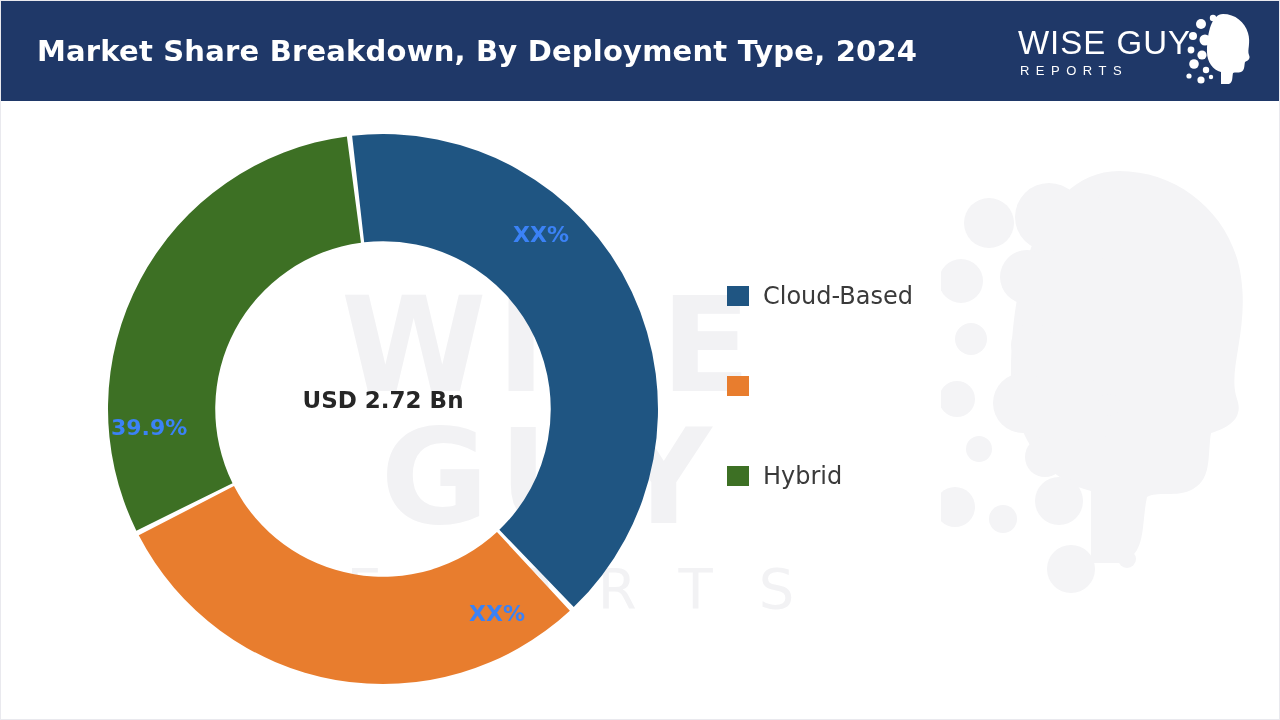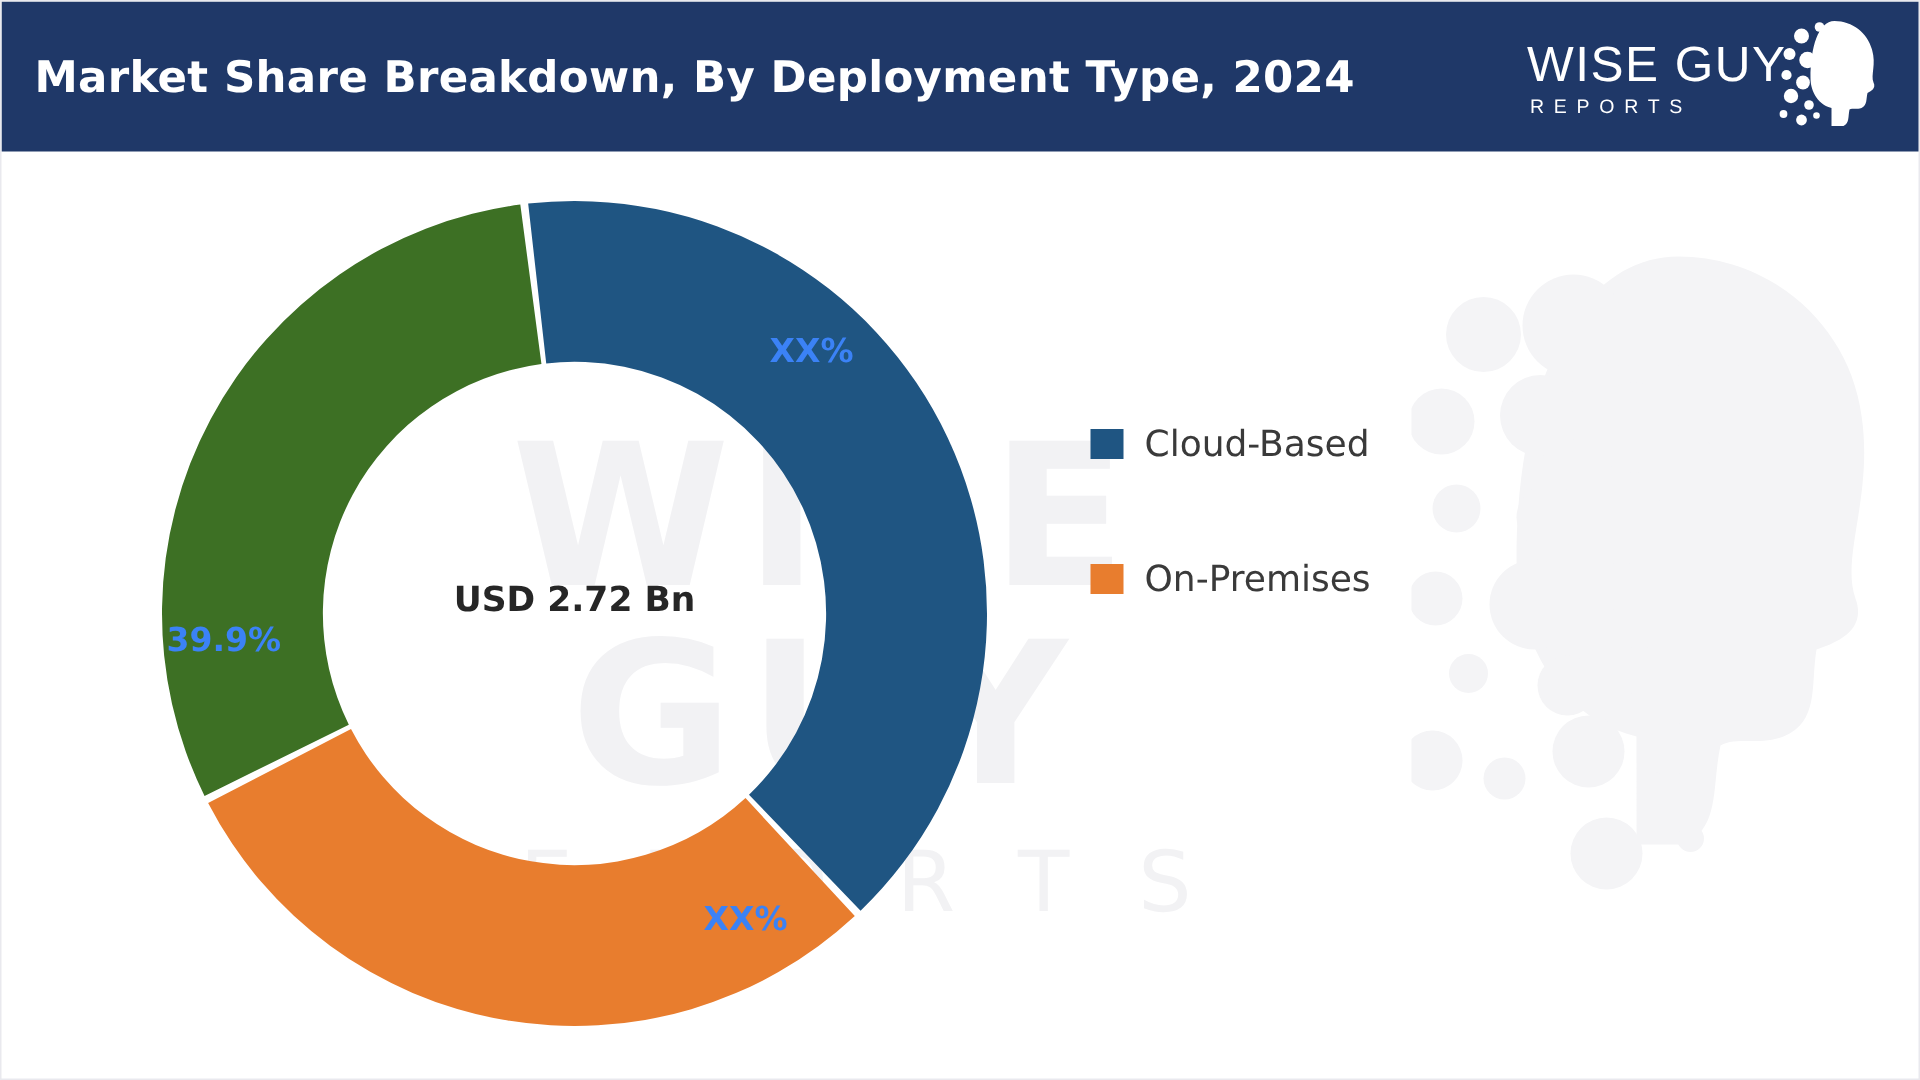--- a/index.html
+++ b/index.html
@@ -29,21 +29,21 @@
   .header {
     position: absolute;
     left: 0; top: 0;
     width: 1280px;
     height: 100px;
     background: #1F3868;
     display: flex;
     align-items: center;
     justify-content: space-between;
     box-sizing: border-box;
-    padding: 0 18px 0 22px;
+    padding: 0 18px 0 36px;
   }
   .header-title {
     color: #ffffff;
     font-size: 29px;
     font-weight: bold;
     letter-spacing: 0.2px;
     white-space: nowrap;
     font-family: "DejaVu Sans", sans-serif;
   }
   .brand {
@@ -267,18 +267,21 @@
     <div class="slice-label slice-label-1">XX%</div>
     <div class="slice-label slice-label-2">XX%</div>
 
     <div class="legend">
       <div class="legend-item">
         <span class="legend-swatch" style="background: rgb(31, 85, 130);"></span>
         <span class="legend-label">Cloud-Based</span>
       </div>
       <div class="legend-item">
         <span class="legend-swatch" style="background: rgb(232, 125, 46);"></span>
-        <span class="legend-label">On-Premises</span>
+      </div>
+      <div class="legend-item">
+        <span class="legend-swatch" style="background: rgb(61, 112, 36);"></span>
+        <span class="legend-label">Hybrid</span>
       </div>
     </div>
 
   </div>
 </div>
 
 </body></html>

